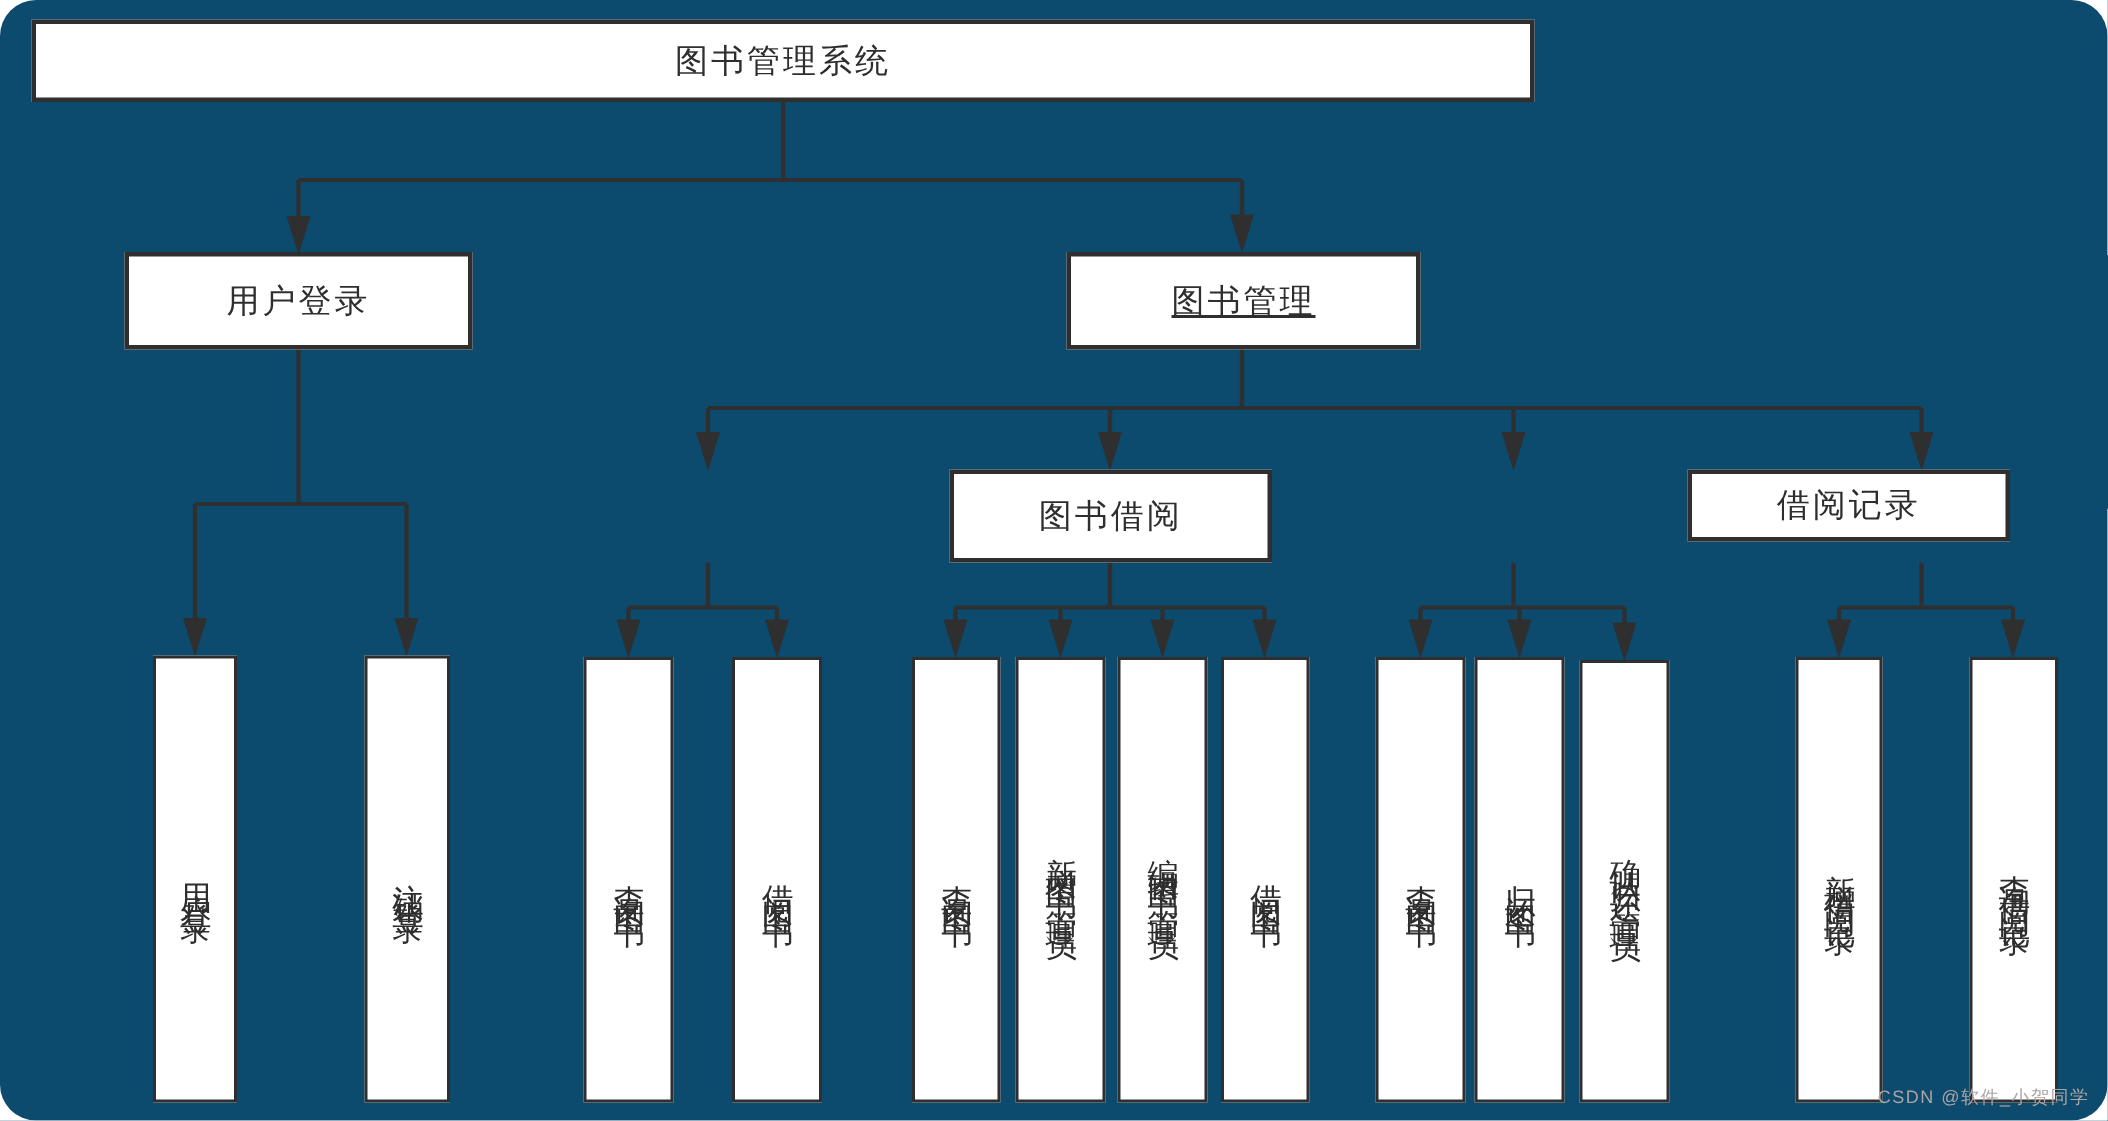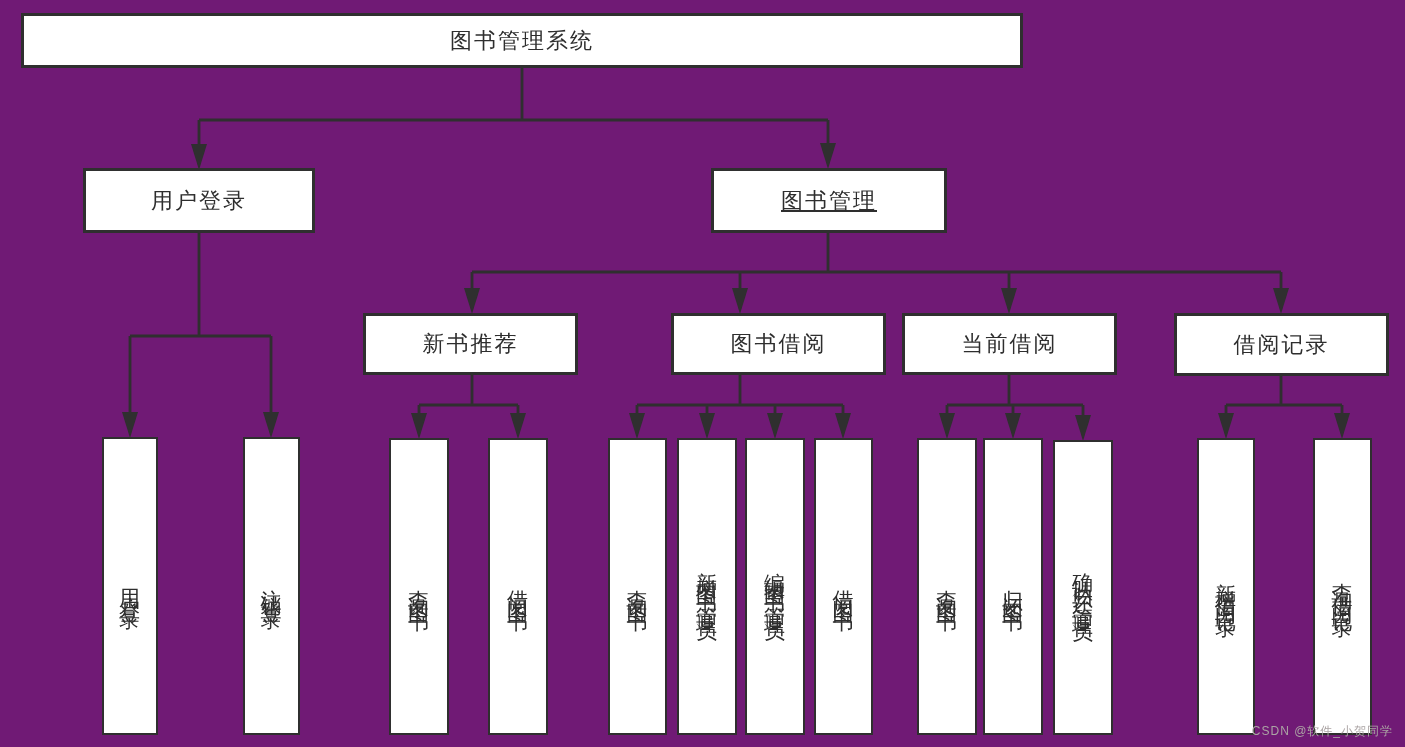--- a/index.html
+++ b/index.html
@@ -1,19 +1,19 @@
 <!DOCTYPE html>
 <html><head>
 <meta charset="utf-8">
 <style>
   html,body { margin:0; padding:0; background:#ffffff; }
   body { font-family:"Liberation Sans", sans-serif; }
   #canvas {
     position:relative; width:1405px; height:747px;
-    background:#701a75; overflow:hidden;
+    background:#0c4a6e; overflow:hidden;border-radius:24px;
   }
   #connectors { position:absolute; left:0; top:0; z-index:0; }
   .box {
     position:absolute; box-sizing:border-box;
     background:#ffffff; border:3px solid #2f2f2f;
     display:flex; align-items:center; justify-content:center;
     color:#2e2e2e; z-index:1;
   }
   .box.h .label { font-size:22px; letter-spacing:2px; white-space:nowrap; }
   .box.v { border-width:2.5px; }
@@ -75,30 +75,24 @@
     <span class="label">图书管理系统</span>
   </div>
 
   <div class="box h" style="left:83px; top:168px; width:232px; height:65px;">
     <span class="label">用户登录</span>
   </div>
   <div class="box h" style="left:711px; top:168px; width:236px; height:65px;text-decoration:underline;">
     <span class="label">图书管理</span>
   </div>
 
-  <div class="box h" style="left:363px; top:313px; width:215px; height:62px;">
-    <span class="label">新书推荐</span>
-  </div>
-  <div class="box h" style="left:633px; top:313px; width:215px; height:62px;margin-left:38px;">
+  <div class="box h" style="left:633px; top:313px; width:215px; height:62px;">
     <span class="label">图书借阅</span>
   </div>
-  <div class="box h" style="left:902px; top:313px; width:215px; height:62px;">
-    <span class="label">当前借阅</span>
-  </div>
-  <div class="box h" style="left:1174px; top:313px; width:215px; height:63px;">
+  <div class="box h" style="left:1125px; top:313px; width:215px; height:48px;">
     <span class="label">借阅记录</span>
   </div>
 
   <div class="box v" style="left:102px; top:437px; width:56px; height:298px;">
     <span class="label">用户登录</span>
   </div>
   <div class="box v" style="left:243px; top:437px; width:57px; height:298px;">
     <span class="label">注销登录</span>
   </div>
 

